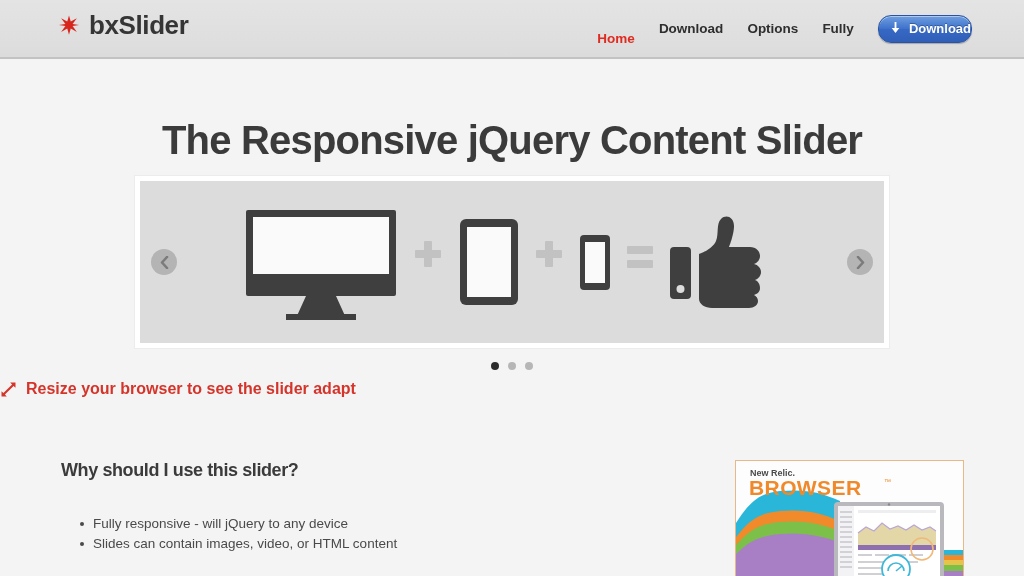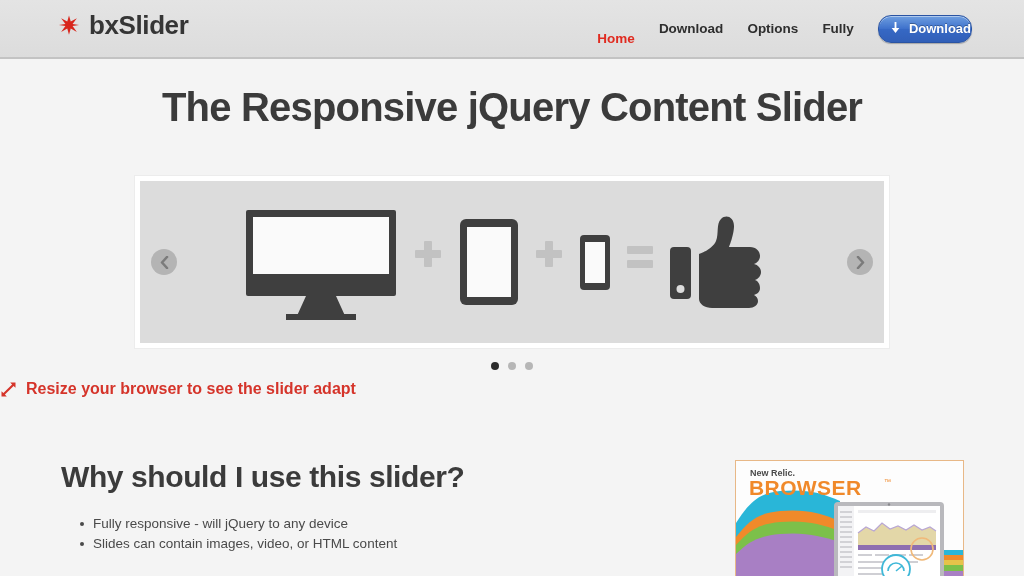--- a/index.html
+++ b/index.html
@@ -59,21 +59,21 @@
     font-size: 13px;
     font-weight: 700;
     cursor: pointer;
     text-shadow: 0 -1px 0 rgba(0,0,0,.3);
   }
   .dl-arrow { width: 11px; height: 12px; display: block; }
 
   
   .hero-title {
     text-align: center;
-    margin-top: 26px;
+    margin-top: 59px;
     font-size: 40px;
     font-weight: 700;
     color: #3b3b3b;
     letter-spacing: -0.8px;
   }
 
   
   .slider-wrap {
     position: absolute;
     left: 135px; top: 176px;
@@ -127,21 +127,21 @@
     font-size: 16px;
     font-weight: 700;
   }
   .resize-icon { width: 17px; height: 17px; display: block; }
 
   
   .lower { position: absolute; left: 0; top: 450px; width: 1024px; }
   .why-title {
     position: absolute;
     left: 61px; top: 10px;
-    font-size: 30px;
+    font-size: 18px;
     font-weight: 700;
     color: #3b3b3b;
     letter-spacing: -0.4px;
   }
   .why-list {
     position: absolute;
     left: 78px; top: 64px;
     list-style: none;
   }
   .why-list li {

